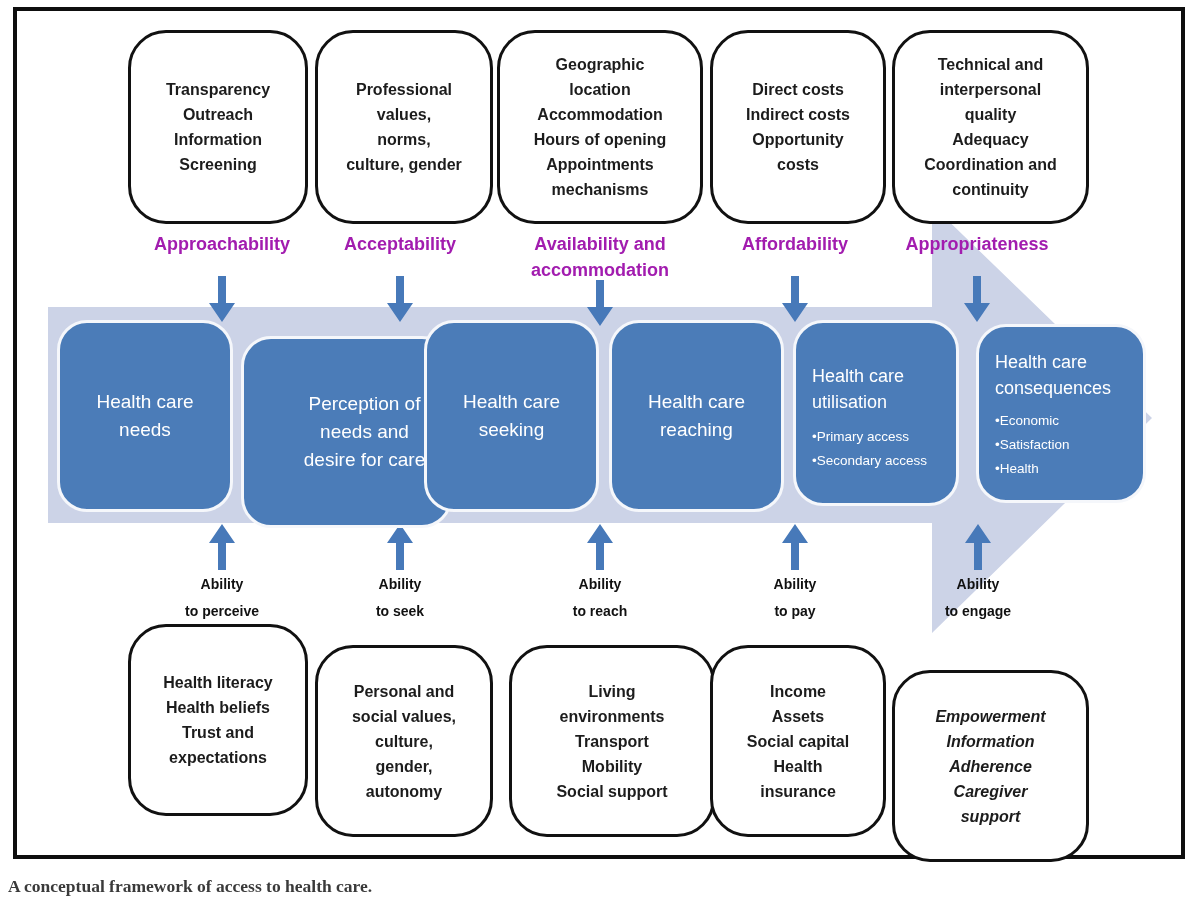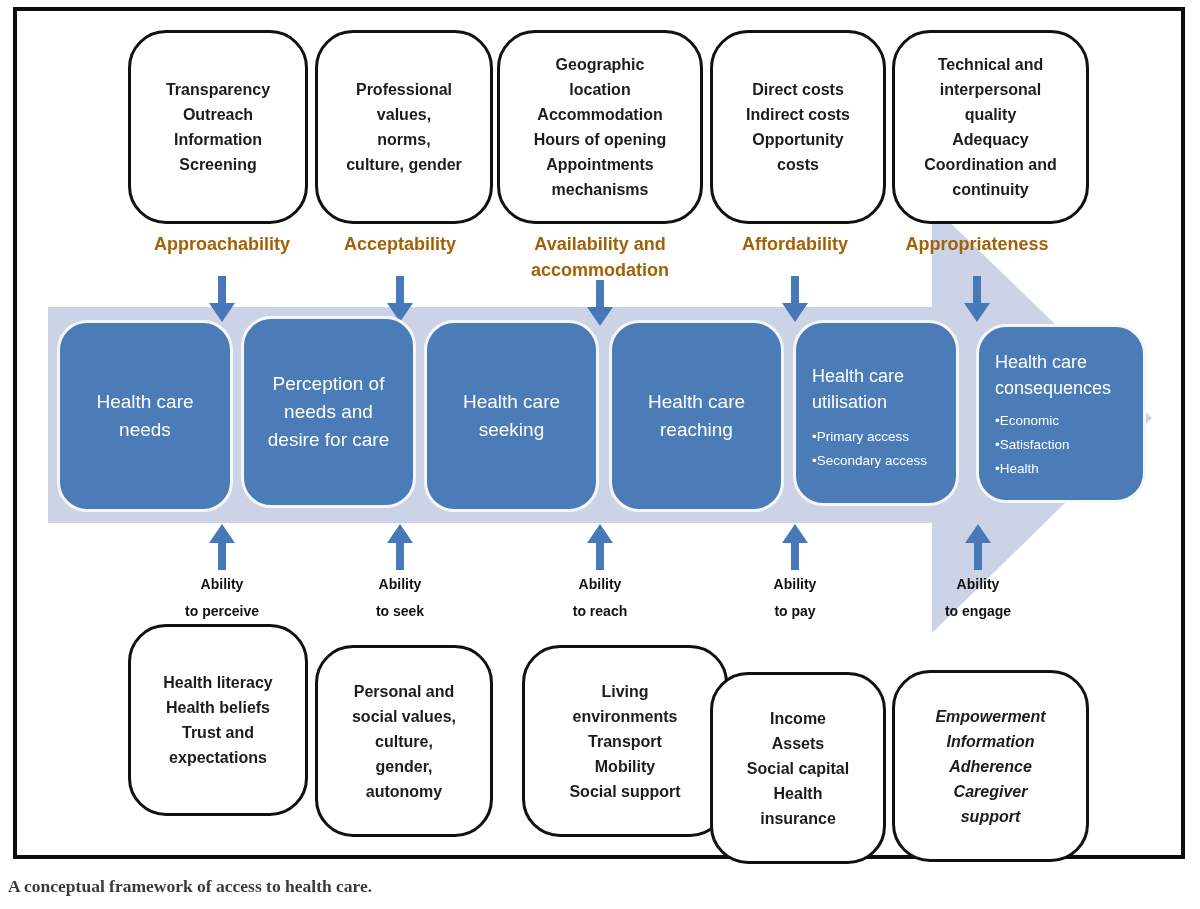--- a/index.html
+++ b/index.html
@@ -4,21 +4,21 @@
 <style>
   html,body{margin:0;padding:0;background:#ffffff;}
   body{width:1200px;height:909px;position:relative;font-family:"Liberation Sans","DejaVu Sans",sans-serif;}
   .canvas{position:absolute;left:0;top:0;width:1200px;height:909px;}
   .frame{position:absolute;left:13px;top:7px;width:1164px;height:844px;border:4px solid #0e0e0e;background:#ffffff;}
   .band-svg{position:absolute;left:0;top:0;width:1200px;height:909px;z-index:1;pointer-events:none;}
   .ml{white-space:pre-line;}
   .wbox{position:absolute;z-index:3;background:#ffffff;border:3px solid #111111;border-radius:38px;
         display:flex;align-items:center;justify-content:center;text-align:center;
         font-size:16px;font-weight:bold;color:#1c1c1c;line-height:25px;}
-  .dimlabel{position:absolute;z-index:4;text-align:center;font-size:18px;font-weight:bold;color:#a16207;line-height:26px;}
+  .dimlabel{position:absolute;z-index:4;text-align:center;font-size:18px;font-weight:bold;color:#a21caf;line-height:26px;}
   .abilabel{position:absolute;z-index:4;text-align:center;font-size:14px;font-weight:bold;color:#111111;line-height:27px;}
   .stage{position:absolute;z-index:3;background:#4b7cb8;border:3px solid #f5f7fb;border-radius:30px;color:#ffffff;}
   .stage.centered{display:flex;align-items:center;justify-content:center;text-align:center;
         font-size:19px;line-height:28px;font-weight:400;}
   .stage .stage-title{font-size:18px;line-height:26px;font-weight:400;}
   .stage .bullets{margin-top:10px;}
   .stage .bullet{font-size:13.5px;line-height:24px;font-weight:400;}
   .arrow{position:absolute;z-index:2;}
   .caption{position:absolute;left:8px;top:876px;z-index:5;font-family:"Liberation Serif","DejaVu Serif",serif;
         font-size:17.5px;font-weight:bold;color:#3a3a3a;text-align:right;}
@@ -77,21 +77,21 @@
     </svg>
   <svg class="arrow" style="left:782px;top:276px;" width="26" height="46" viewBox="0 0 26 46">
       <path d="M9,0 h8 v27 h9 L13,46 L0,27 h9 z" fill="#4779b9"></path>
     </svg>
   <svg class="arrow" style="left:964px;top:276px;" width="26" height="46" viewBox="0 0 26 46">
       <path d="M9,0 h8 v27 h9 L13,46 L0,27 h9 z" fill="#4779b9"></path>
     </svg>
 
   <div class="stage centered ml" style="left:57px;top:320px;width:170px;height:186px;">Health care
 needs</div>
-  <div class="stage centered ml" style="left:241px;top:316px;width:169px;height:186px;">Perception of
+  <div class="stage centered ml" style="left:241px;top:336px;width:169px;height:186px;padding-left:36px;">Perception of
 needs and
 desire for care</div>
   <div class="stage centered ml" style="left:424px;top:320px;width:169px;height:186px;">Health care
 seeking</div>
   <div class="stage centered ml" style="left:609px;top:320px;width:169px;height:186px;">Health care
 reaching</div>
 
   <div class="stage" style="left:793px;top:320px;width:166px;height:186px;box-sizing:border-box;padding:40px 10px 0 16px;">
     <div class="stage-title ml">Health care
 utilisation</div>
@@ -140,26 +140,26 @@
 
   <div class="wbox ml" style="left:128px;top:624px;width:174px;height:186px;">Health literacy
 Health beliefs
 Trust and
 expectations</div>
   <div class="wbox ml" style="left:315px;top:645px;width:172px;height:186px;">Personal and
 social values,
 culture,
 gender,
 autonomy</div>
-  <div class="wbox ml" style="left:522px;top:645px;width:200px;height:186px;">Living
+  <div class="wbox ml" style="left:509px;top:645px;width:200px;height:186px;">Living
 environments
 Transport
 Mobility
 Social support</div>
-  <div class="wbox ml" style="left:710px;top:645px;width:170px;height:186px;margin-top:27px;">Income
+  <div class="wbox ml" style="left:710px;top:645px;width:170px;height:186px;">Income
 Assets
 Social capital
 Health
 insurance</div>
   <div class="wbox ml" style="left:892px;top:670px;width:191px;height:186px;font-style:italic;">Empowerment
 Information
 Adherence
 Caregiver
 support</div>
 

